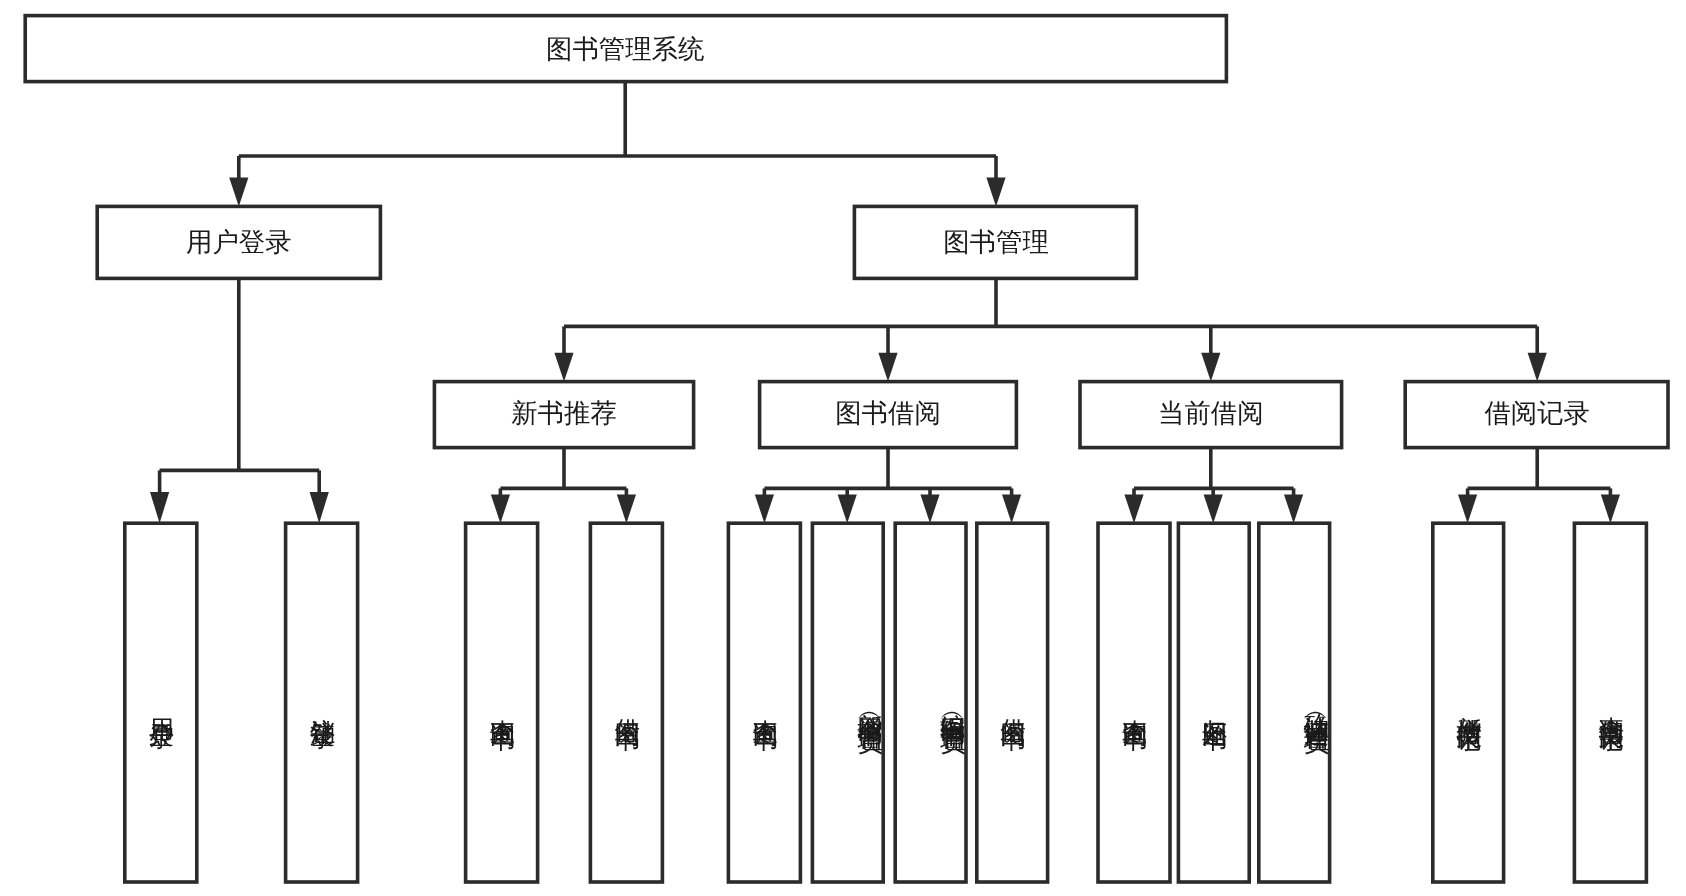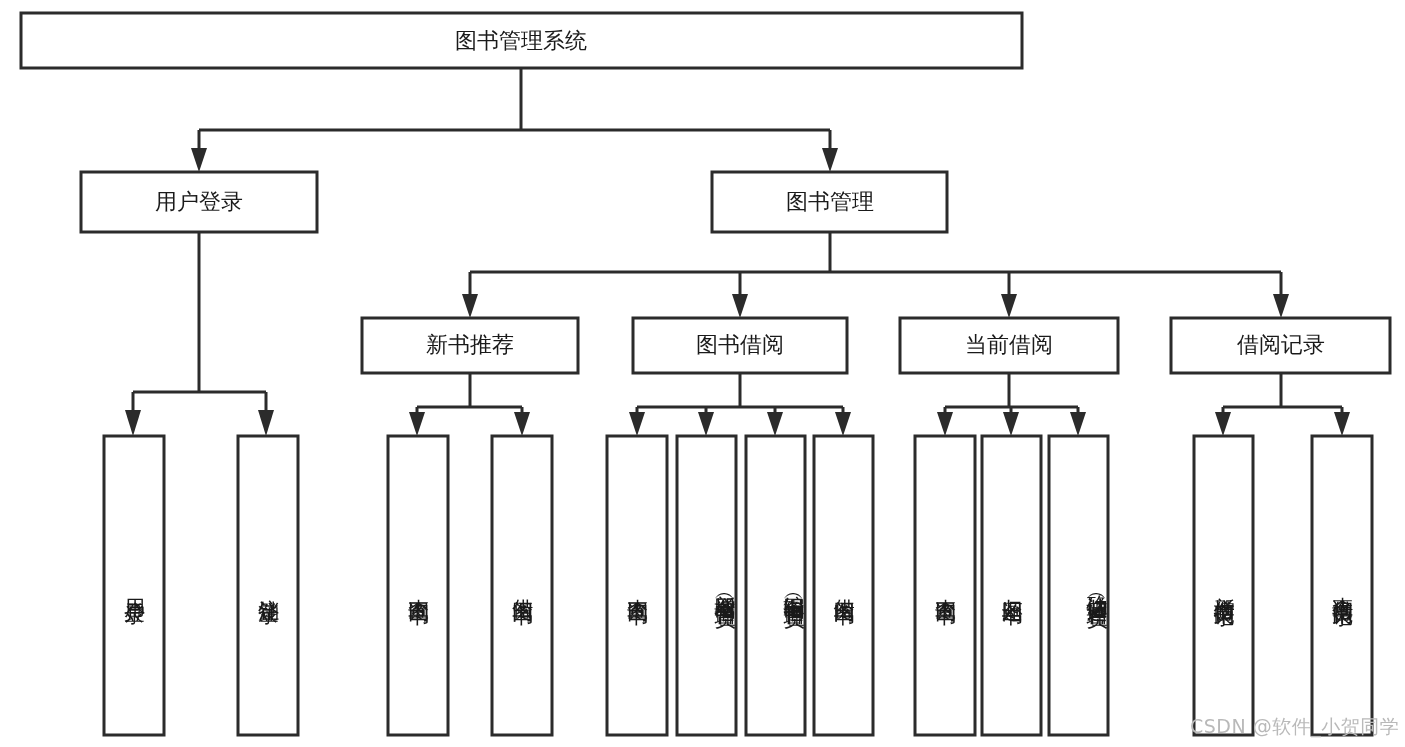--- a/index.html
+++ b/index.html
@@ -208,15 +208,14 @@
   <div class="node-label-v" style="left:746px; top:441px; width:59px; height:292px;">编辑图书（管理员）</div>
   <div class="node-label-v centered" style="left:814px; top:436px; width:59px; height:299px;">借阅图书</div>
 
   <div class="node-label-v centered" style="left:915px; top:436px; width:60px; height:299px;">查询图书</div>
   <div class="node-label-v centered" style="left:982px; top:436px; width:59px; height:299px;">归还图书</div>
   <div class="node-label-v" style="left:1049px; top:441px; width:59px; height:292px;">确认归还（管理员）</div>
 
   <div class="node-label-v centered" style="left:1194px; top:436px; width:59px; height:299px;">新增借阅记录</div>
   <div class="node-label-v centered" style="left:1312px; top:436px; width:60px; height:299px;">查询借阅记录</div>
 
-  <div class="watermark" style="left:1190px; top:714px;">CSDN @软件_小贺同学</div>
 
 </div>
 
 </body></html>

